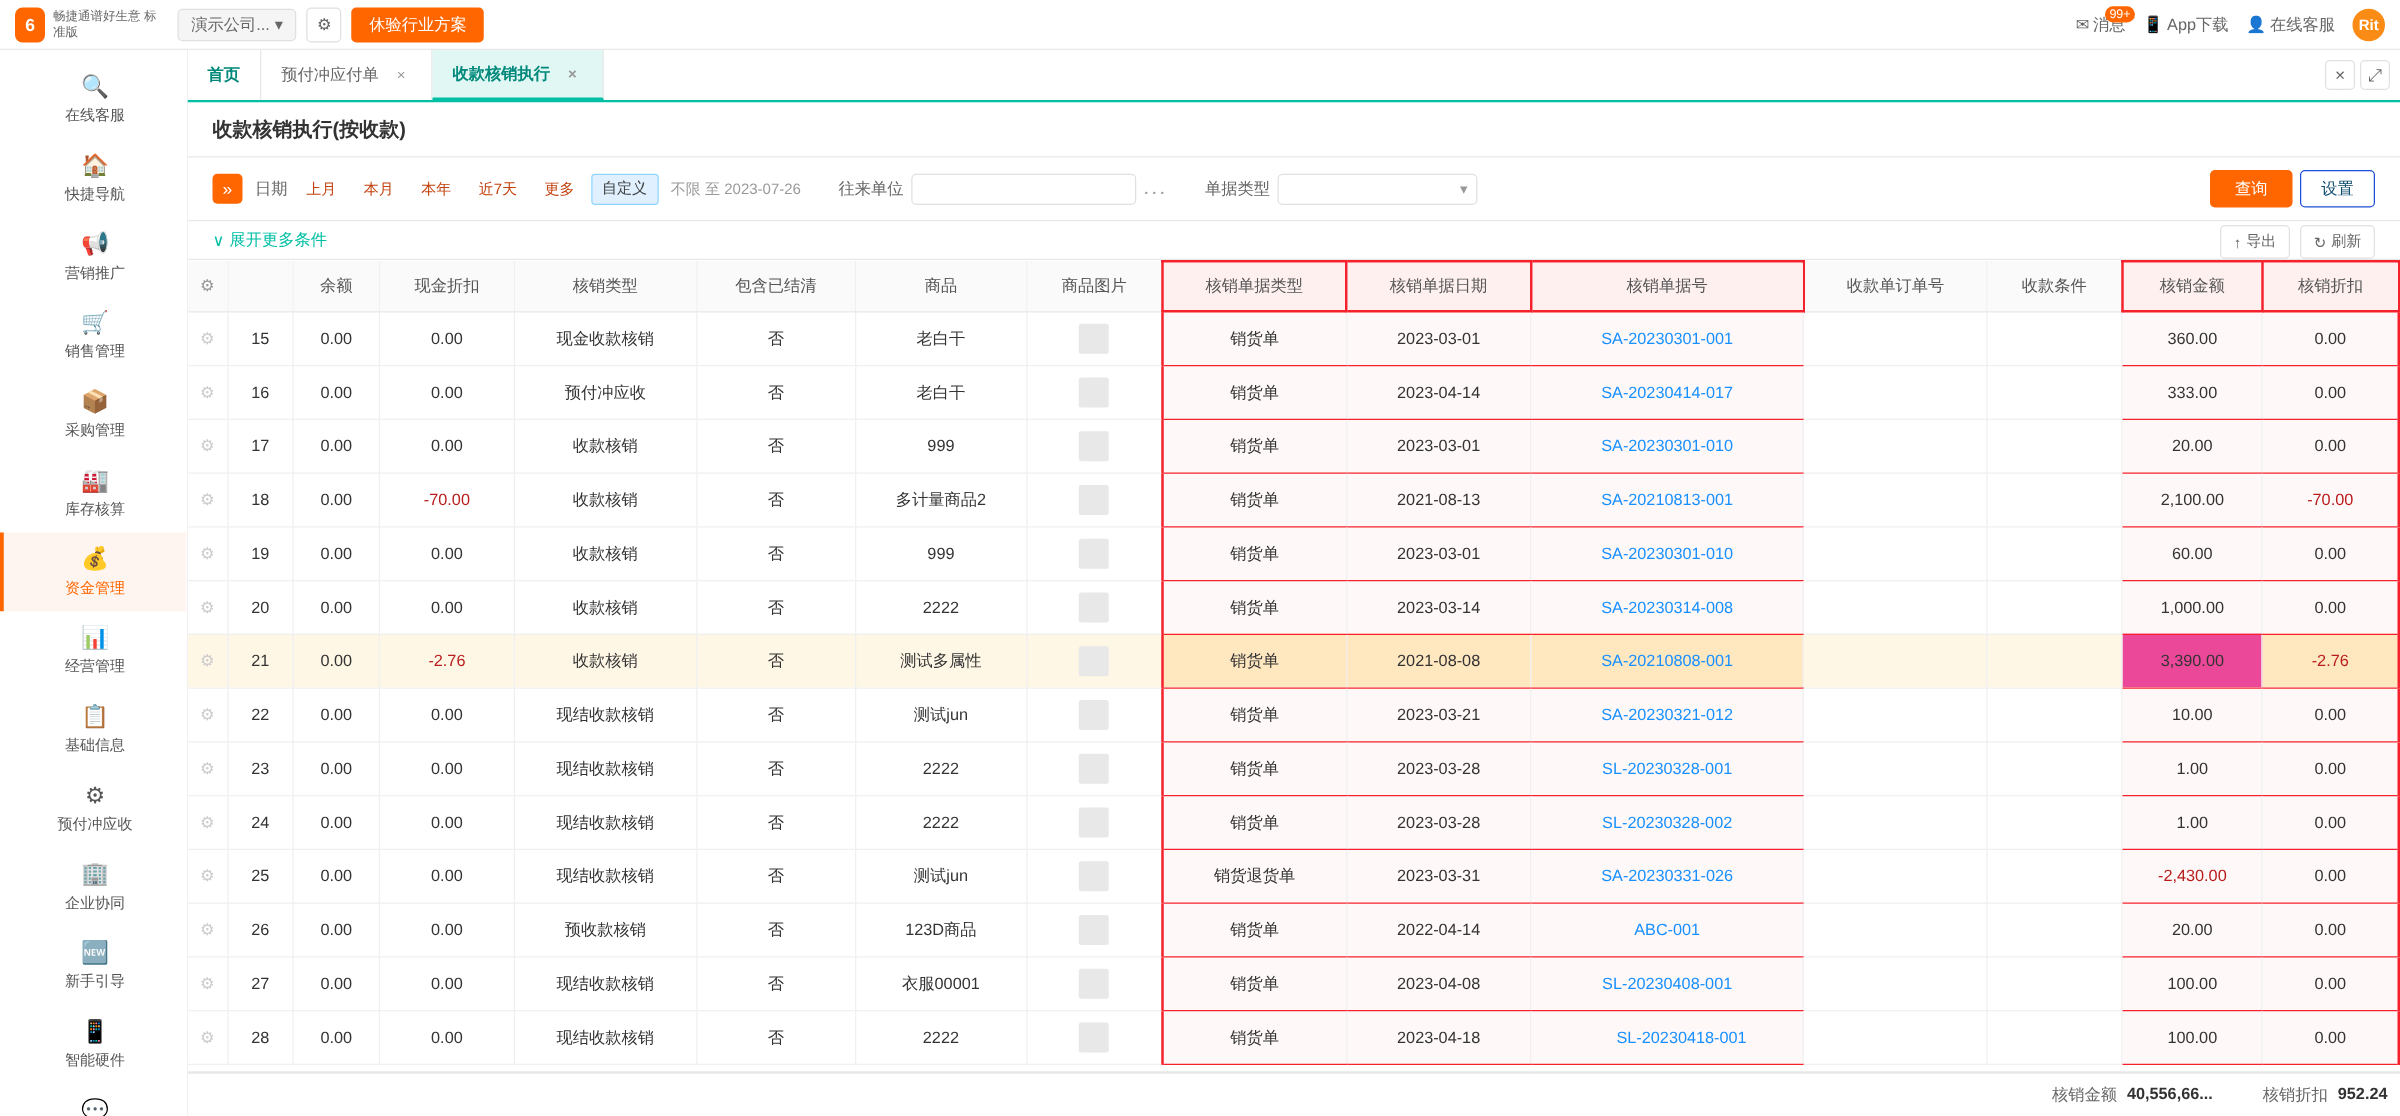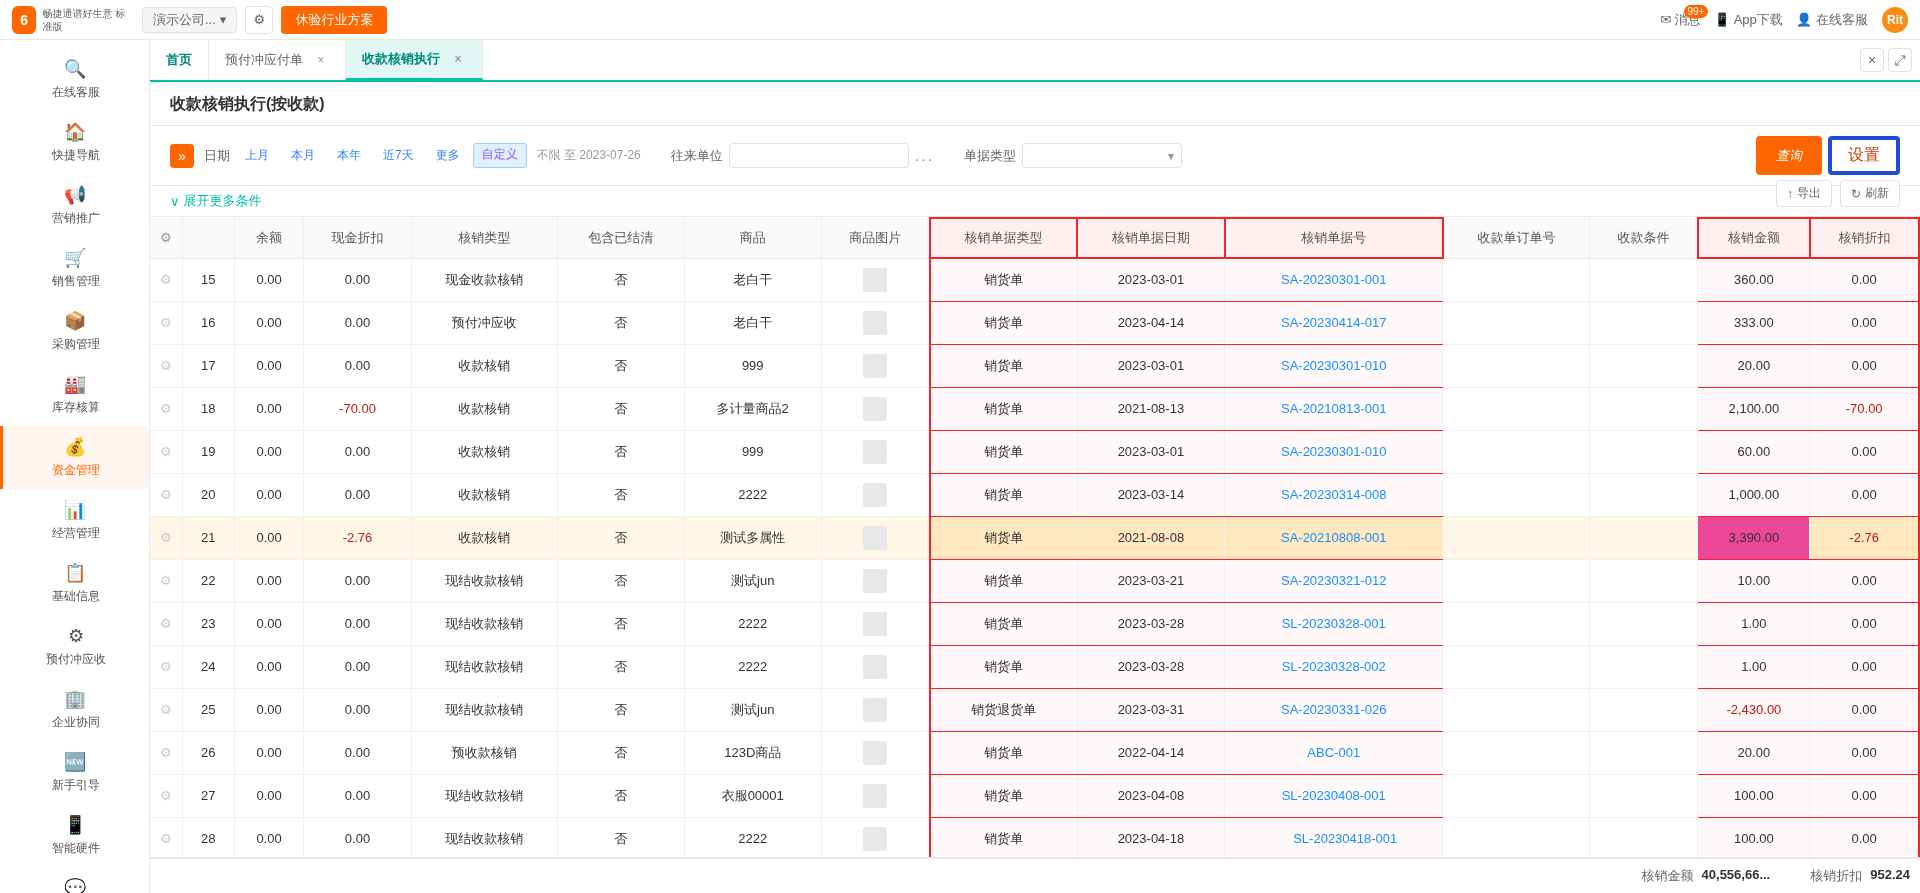--- a/index.html
+++ b/index.html
@@ -194,24 +194,24 @@
     }
     .filter-group {
       display: flex; align-items: center; gap: 6px;
     }
     .filter-label { color: #666; font-size: 13px; white-space: nowrap; }
     .date-tabs {
       display: flex; gap: 4px;
     }
     .date-tab {
       padding: 3px 8px; border-radius: 3px; cursor: pointer;
-      font-size: 12px; color: #3b82f6; border: 1px solid transparent;
+      font-size: 12px; color: #c2410c; border: 1px solid transparent;
     }
     .date-tab.custom {
-      background: #e0f0ff; color: #8b5cf6; border-color: #91d5ff;
+      background: #e0f0ff; color: #404040; border-color: #91d5ff;
       border-radius: 3px; padding: 2px 8px;
     }
     .date-range-text { color: #999; font-size: 12px; }
     .filter-input {
       border: 1px solid #e0e0e0; border-radius: 4px;
       padding: 4px 10px; font-size: 13px; color: #333; width: 180px;
       outline: none;
     }
     .filter-dots { color: #999; letter-spacing: 2px; font-size: 16px; }
     .filter-select {
@@ -219,25 +219,25 @@
       padding: 4px 28px 4px 10px; font-size: 13px; color: #333;
       background: #fff; appearance: none; width: 160px; cursor: pointer; outline: none;
     }
     .select-wrapper { position: relative; }
     .select-wrapper::after {
       content: '▾'; position: absolute; right: 8px; top: 50%;
       transform: translateY(-50%); color: #999; pointer-events: none; font-size: 12px;
     }
     .query-btn {
       background: #f60; color: #fff; border: none;
-      border-radius: 4px; padding: 5px 20px; cursor: pointer; font-size: 13px; font-style: italic;
+      border-radius: 4px; padding: 5px 20px; cursor: pointer; font-size: 13px;
     }
     .settings-btn {
-      background: #fff; color: #c2410c; border: 4px solid #1d4ed8;
-      border-radius: 4px; padding: 5px 16px; cursor: pointer; font-size: 16px;
+      background: #fff; color: #0c4a6e; border: 1px solid #1d4ed8;
+      border-radius: 4px; padding: 5px 16px; cursor: pointer; font-size: 13px;
     }
     .expand-more {
       display: flex; align-items: center; gap: 4px;
       color: #00bfa5; cursor: pointer; font-size: 13px;
       padding: 6px 20px; background: #fff; border-bottom: 1px solid #e8e8e8;
     }
 
     
     .table-area {
       flex: 1;

